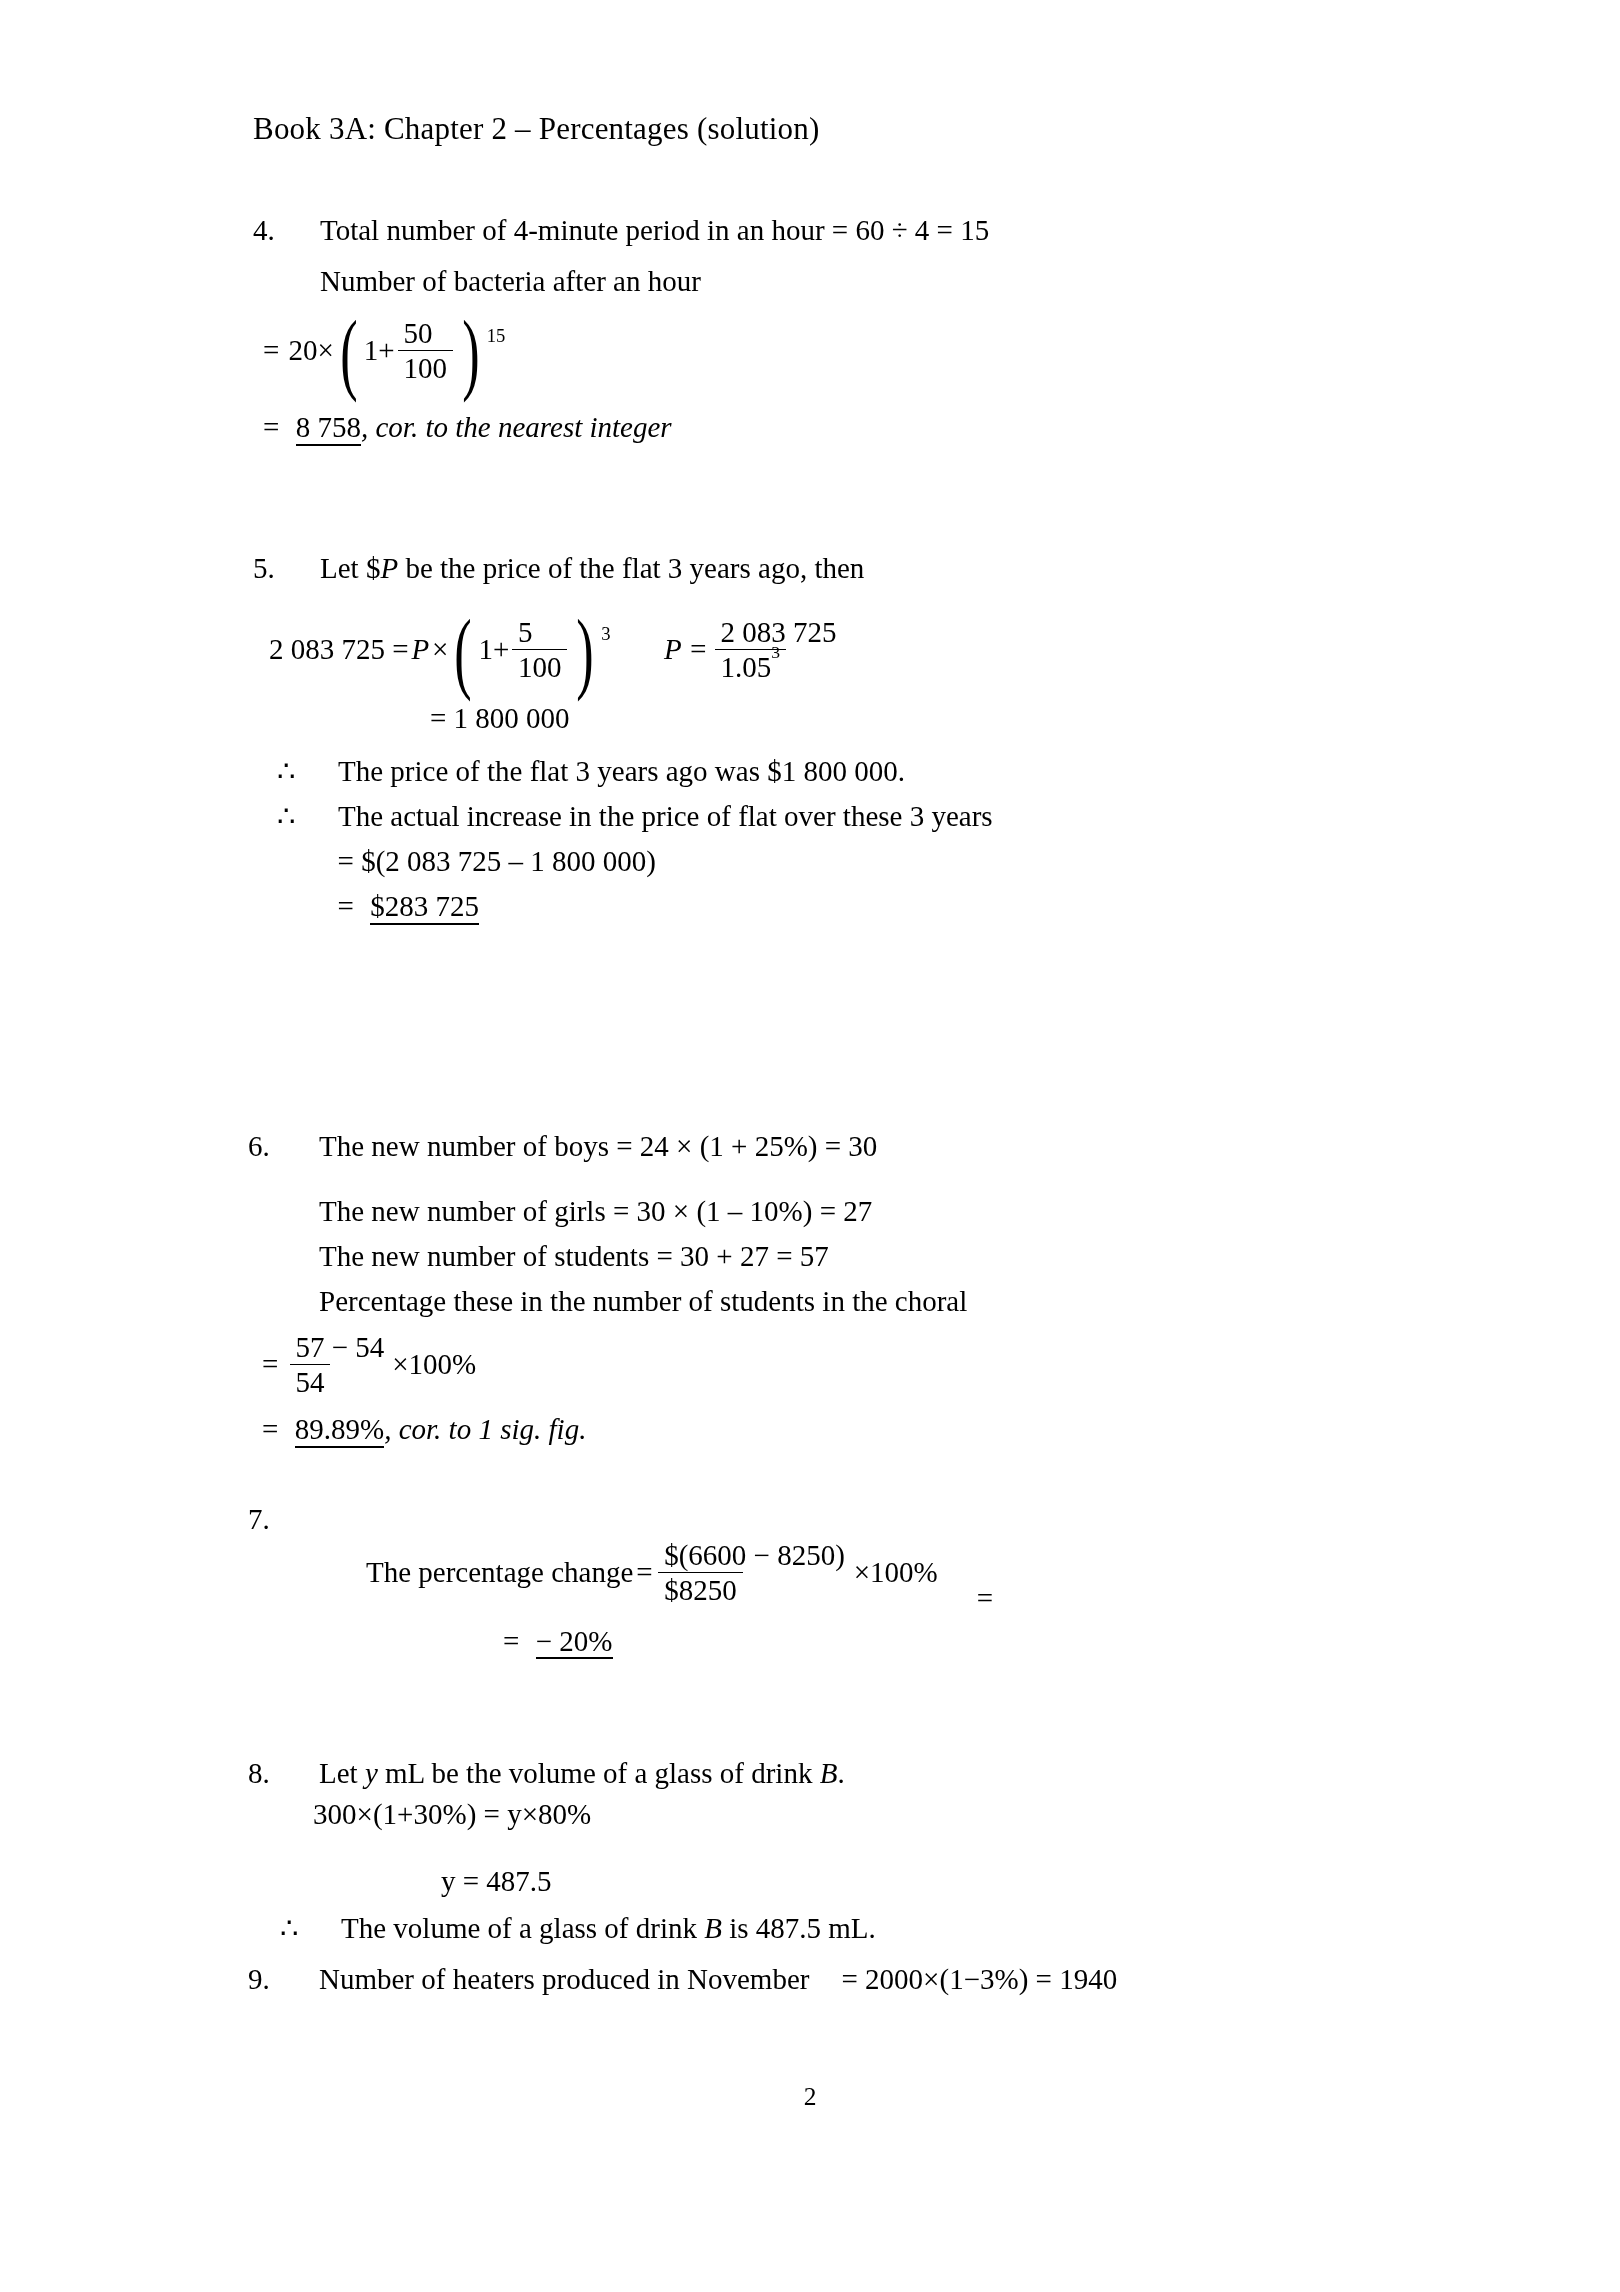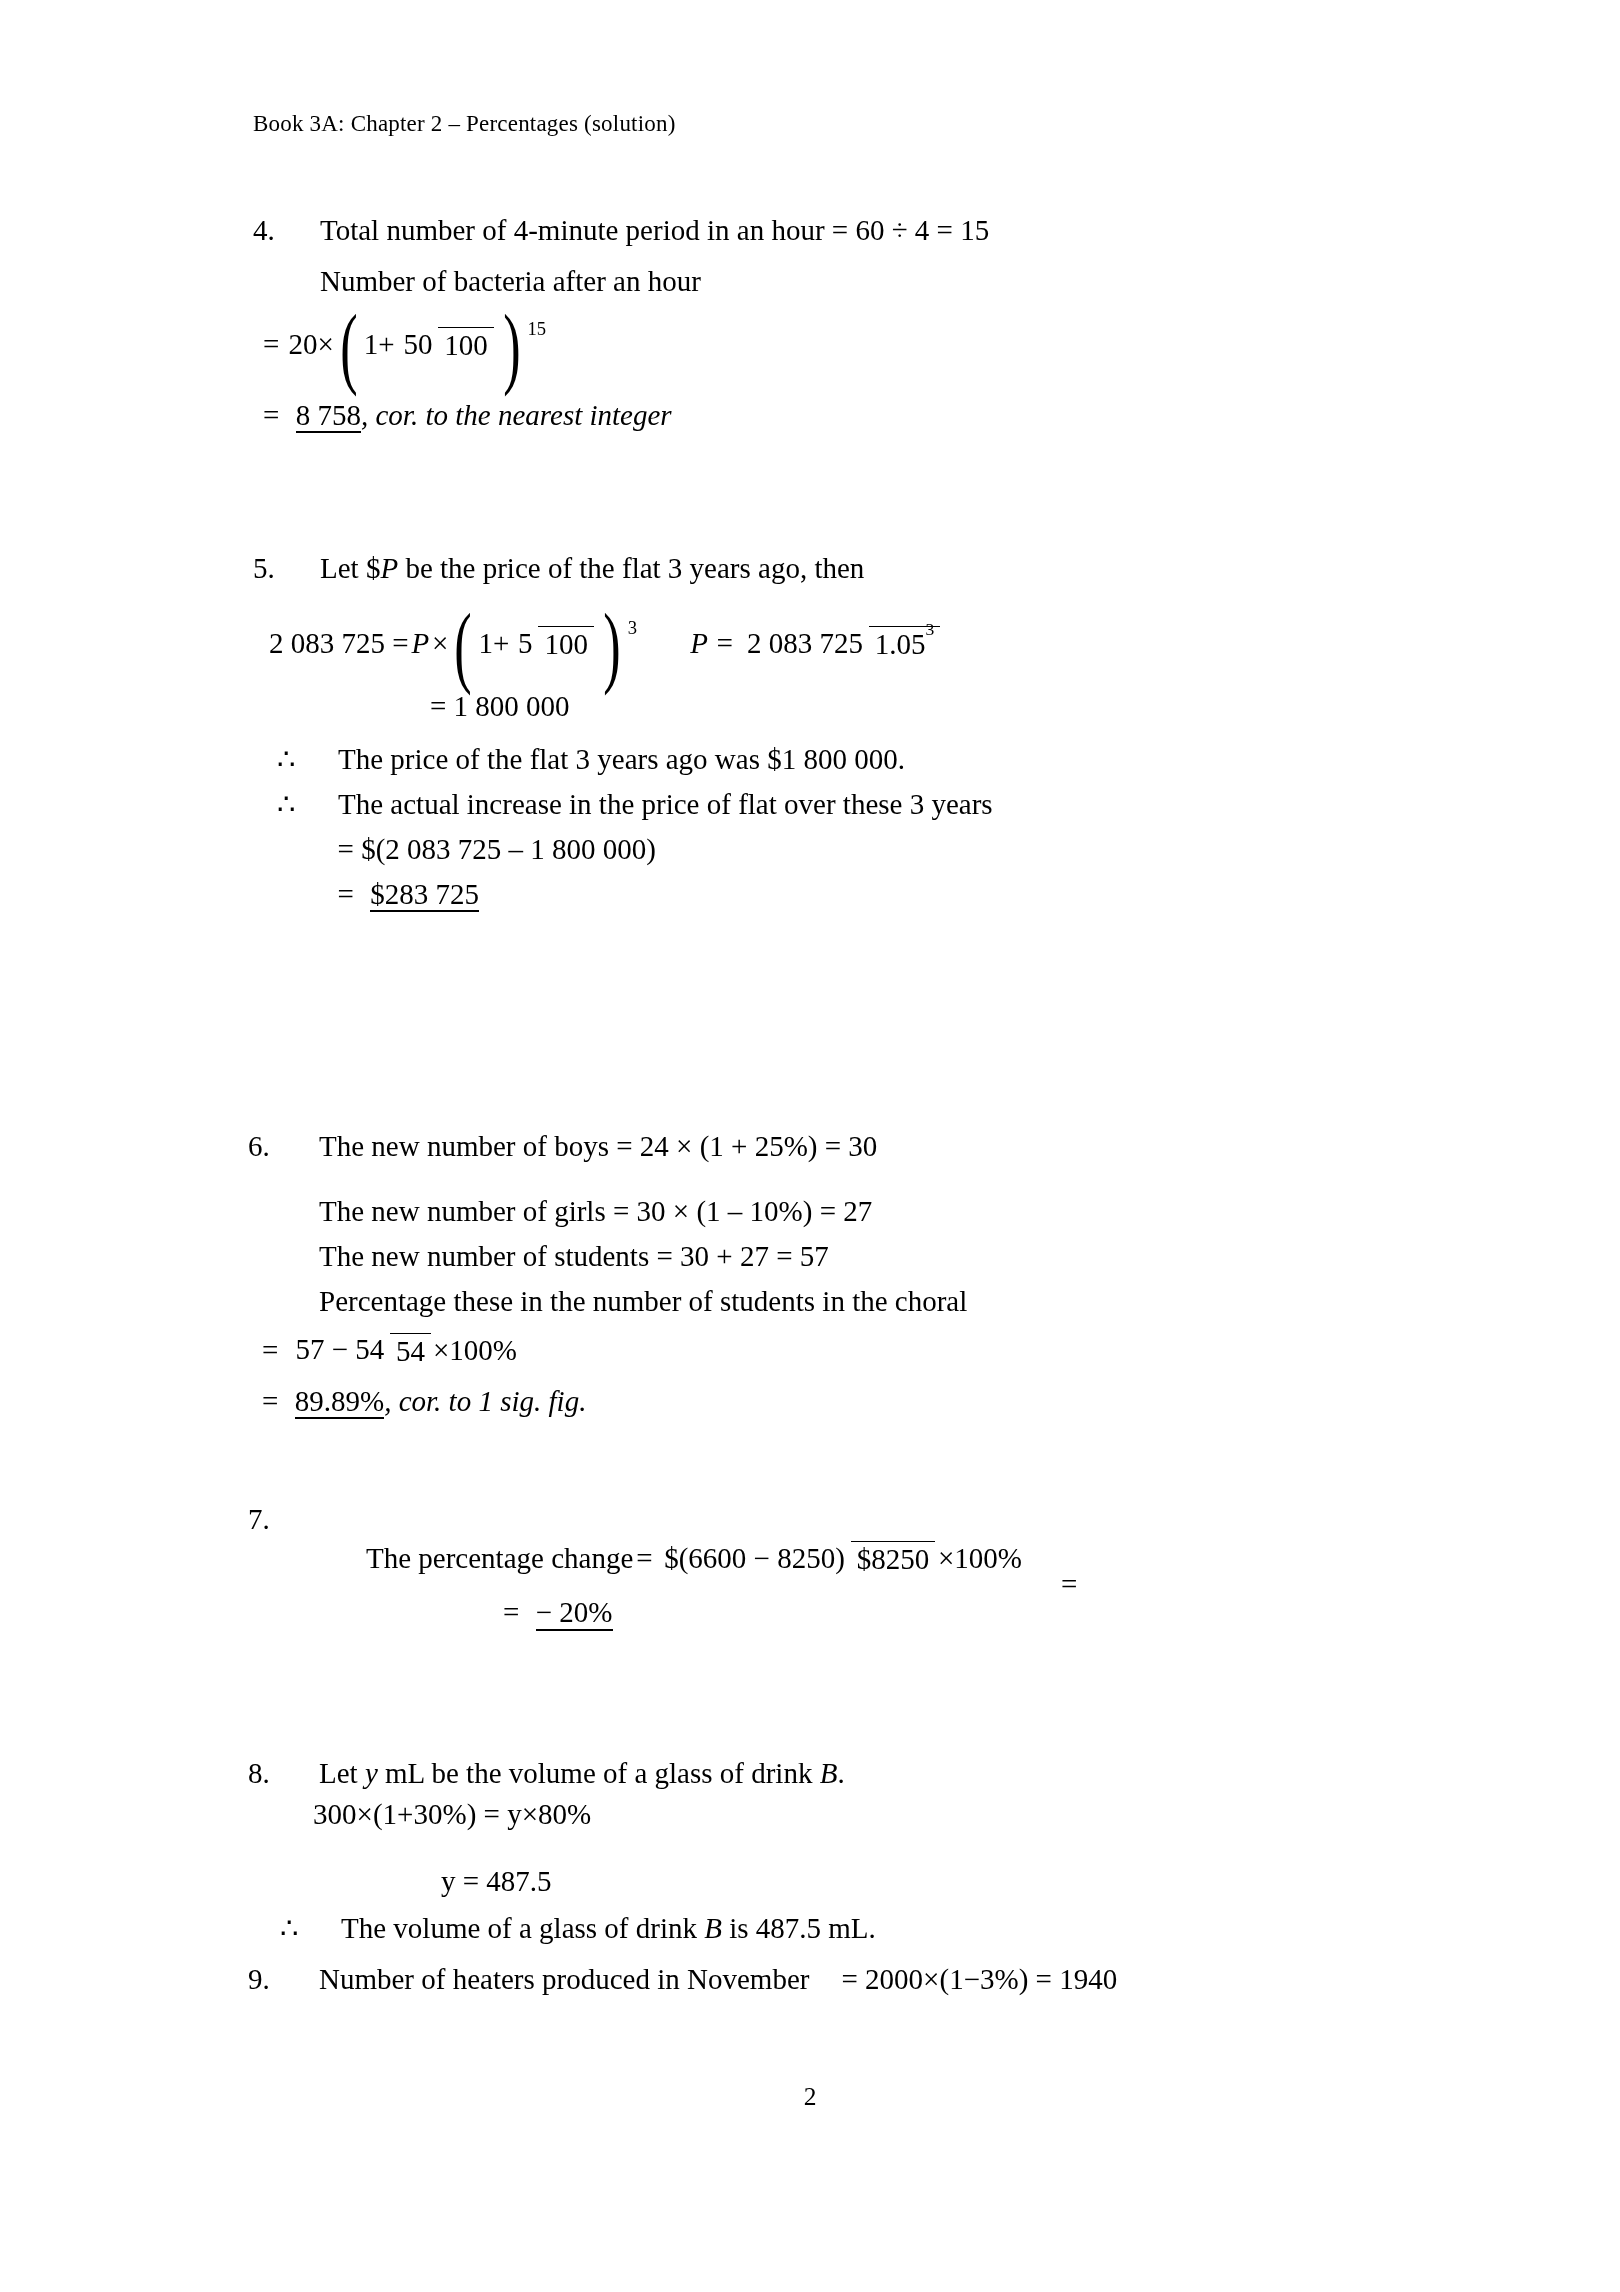--- a/index.html
+++ b/index.html
@@ -15,21 +15,21 @@
     position: relative;
     width: 1620px;
     height: 2293px;
     background: #ffffff;
     overflow: hidden;
   }
   .header {
     position: absolute;
     left: 253px;
     top: 111px;
-    font-size: 23px;
+    font-size: 31px;
     letter-spacing: 0.2px;
   }
   .qblock {
     position: absolute;
     font-size: 29px;
     line-height: 1.35;
   }
   .qnum {
     position: absolute;
     left: 0;
@@ -65,22 +65,22 @@
   }
   
   .math {
     display: inline-flex;
     align-items: center;
     white-space: nowrap;
     font-size: 29px;
   }
   .frac {
     display: inline-flex;
-    flex-direction: row;
-    align-items: center;
+    flex-direction: column;
+    align-items: flex-start;
     vertical-align: middle;
     margin: 0 2.9px;
     line-height: 1.12;
   }
   .frac .num {
     padding: 0 5.9px 1px 5.9px;
   }
   .frac .den {
     border-top: 1.6px solid #000000;
     padding: 1px 5.9px 0 5.9px;

